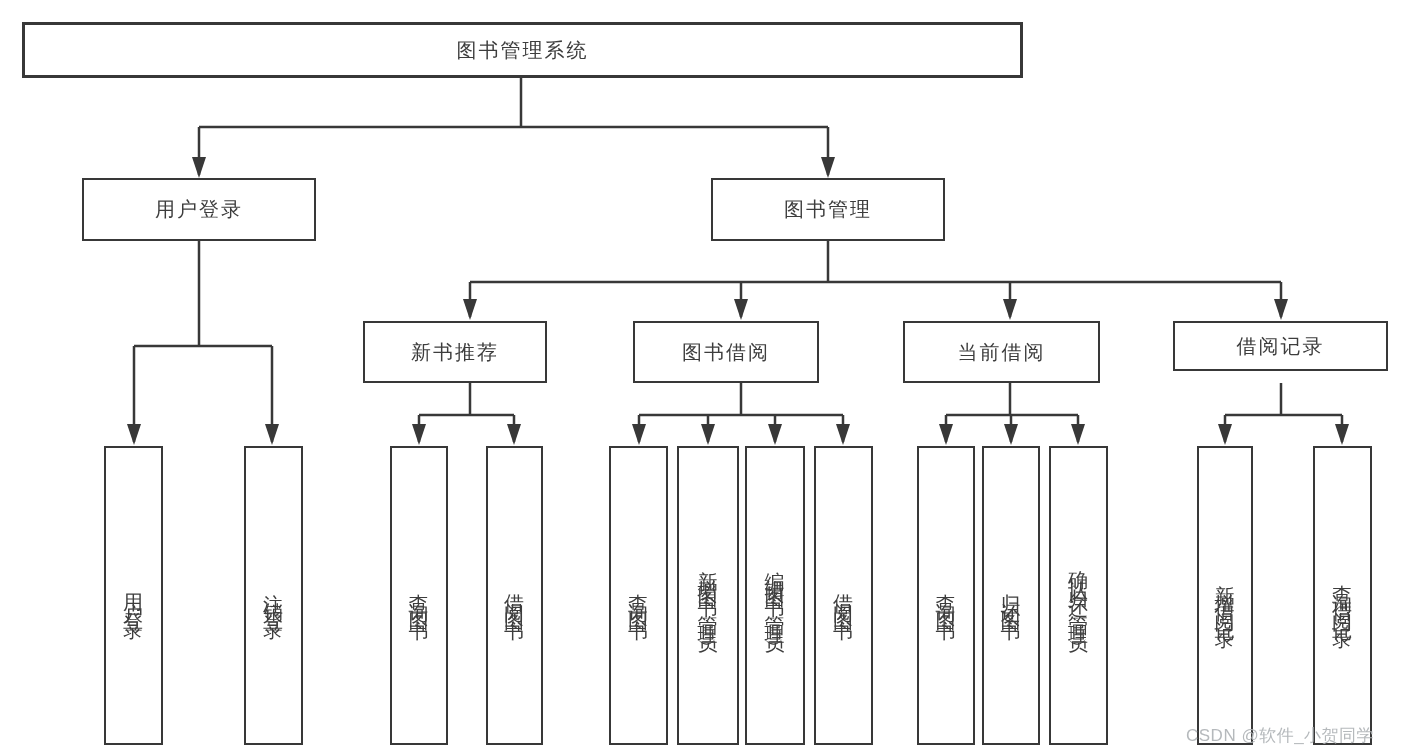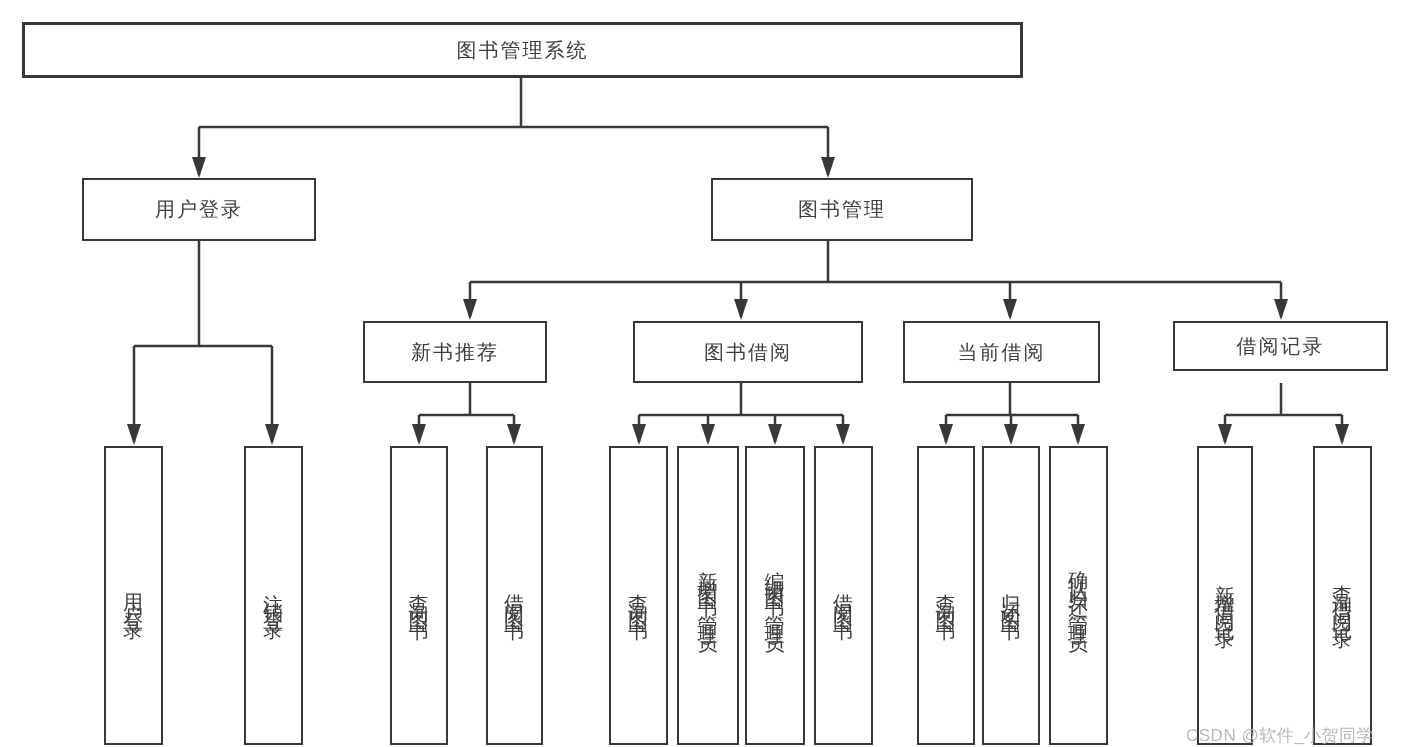--- a/index.html
+++ b/index.html
@@ -81,24 +81,24 @@
              M632 415 L646 415 L639 436 Z  M701 415 L715 415 L708 436 Z
              M768 415 L782 415 L775 436 Z  M836 415 L850 415 L843 436 Z
              M939 415 L953 415 L946 436 Z  M1004 415 L1018 415 L1011 436 Z
              M1071 415 L1085 415 L1078 436 Z
              M1218 415 L1232 415 L1225 436 Z  M1335 415 L1349 415 L1342 436 Z" fill="#383838" stroke="none"></path>
   </svg>
 
   <div class="node root-node" style="left:22px; top:13px; width:1001px; height:56px;">图书管理系统</div>
 
   <div class="node" style="left:82px; top:169px; width:234px; height:63px;">用户登录</div>
-  <div class="node" style="left:711px; top:169px; width:262px; height:63px;">图书管理</div>
+  <div class="node" style="left:711px; top:169px; width:234px; height:63px;">图书管理</div>
 
   <div class="node" style="left:363px; top:312px; width:184px; height:62px;">新书推荐</div>
-  <div class="node" style="left:633px; top:312px; width:230px; height:62px;">图书借阅</div>
+  <div class="node" style="left:633px; top:312px; width:186px; height:62px;">图书借阅</div>
   <div class="node" style="left:903px; top:312px; width:197px; height:62px;">当前借阅</div>
   <div class="node" style="left:1173px; top:312px; width:215px; height:50px;">借阅记录</div>
 
   <div class="leaf" style="left:104px; width:59px;">用户登录</div>
   <div class="leaf" style="left:244px; width:59px;">注销登录</div>
 
   <div class="leaf" style="left:390px; width:58px;">查询图书</div>
   <div class="leaf" style="left:486px; width:57px;">借阅图书</div>
 
   <div class="leaf" style="left:609px; width:59px;">查询图书</div>

